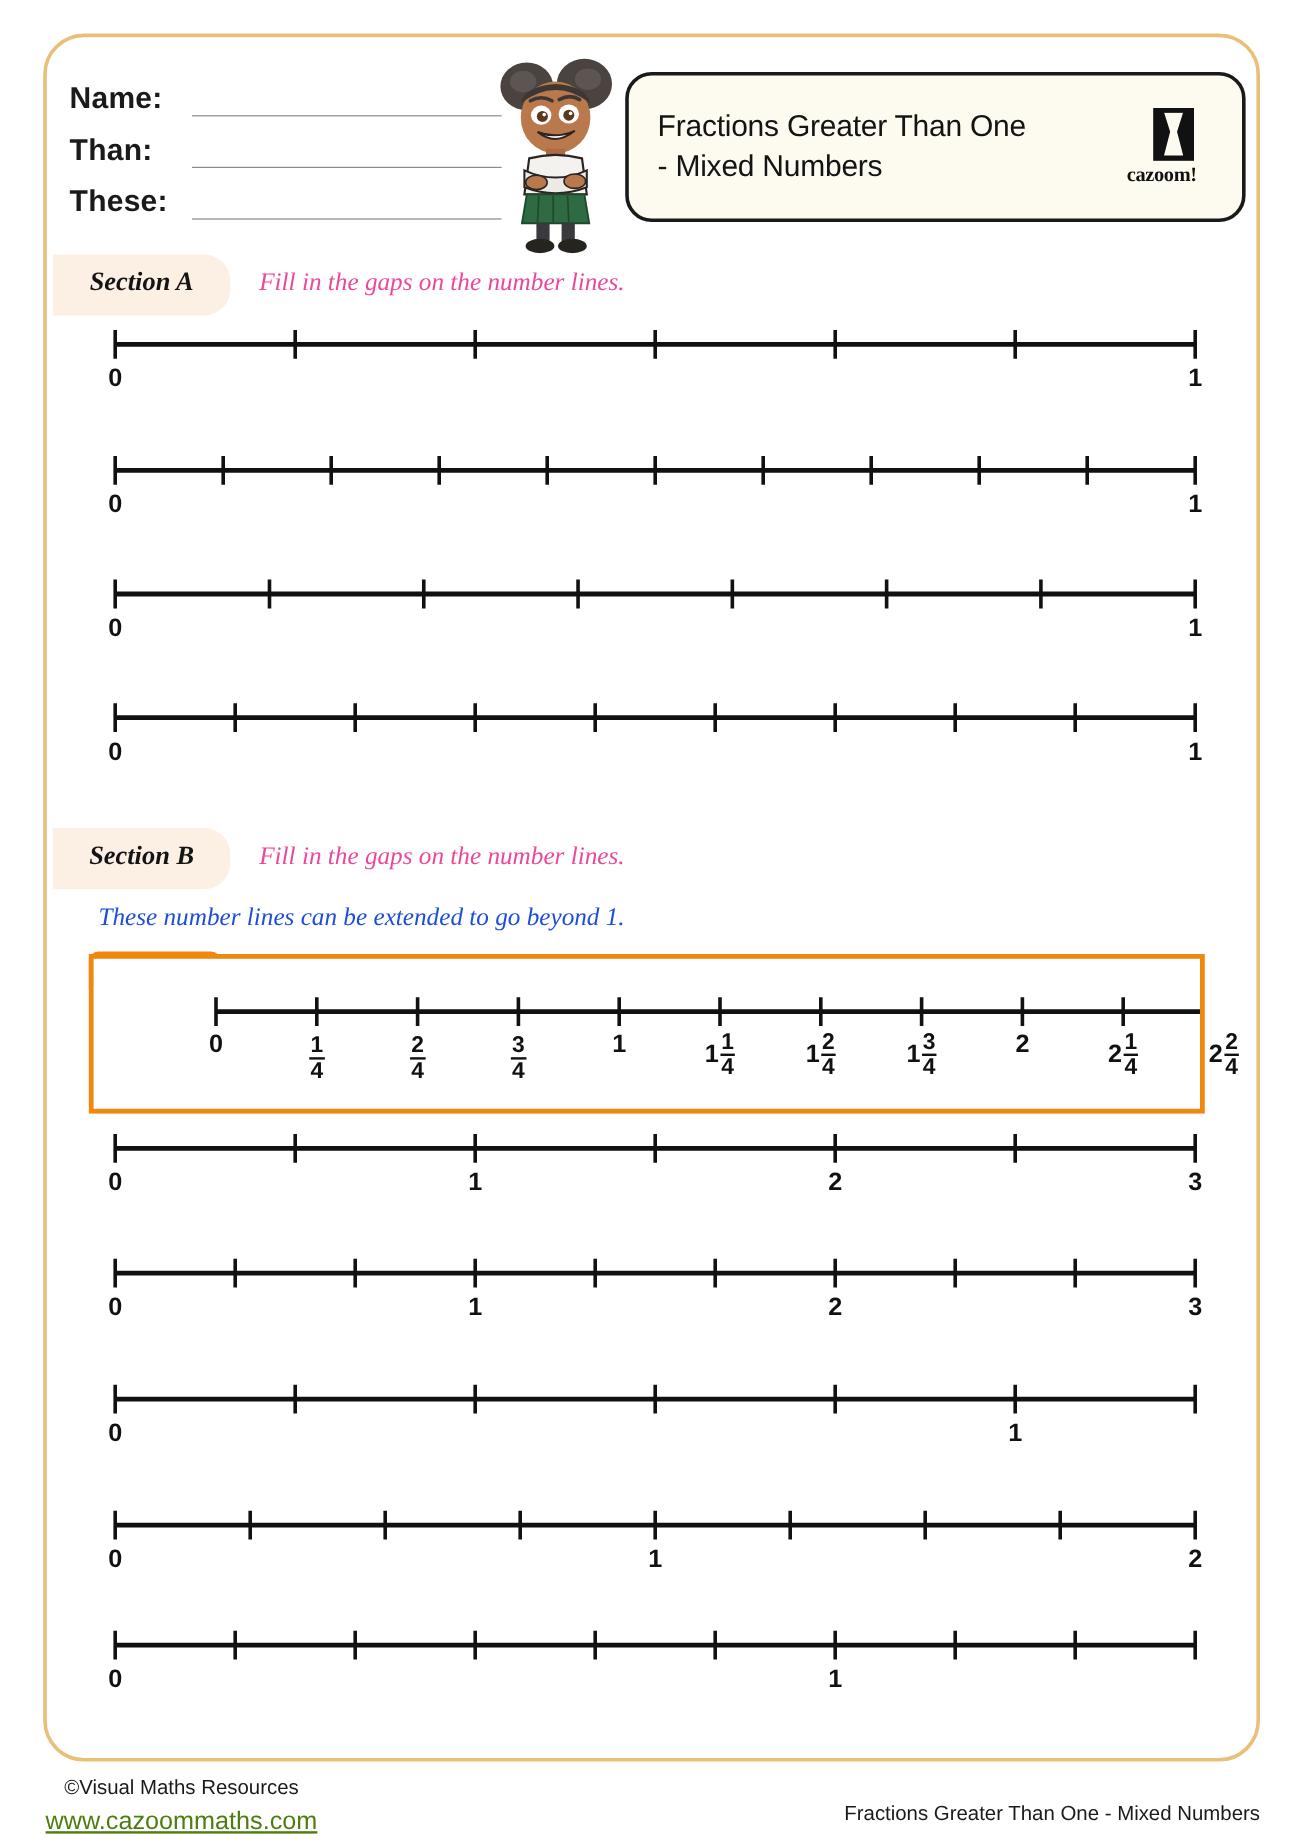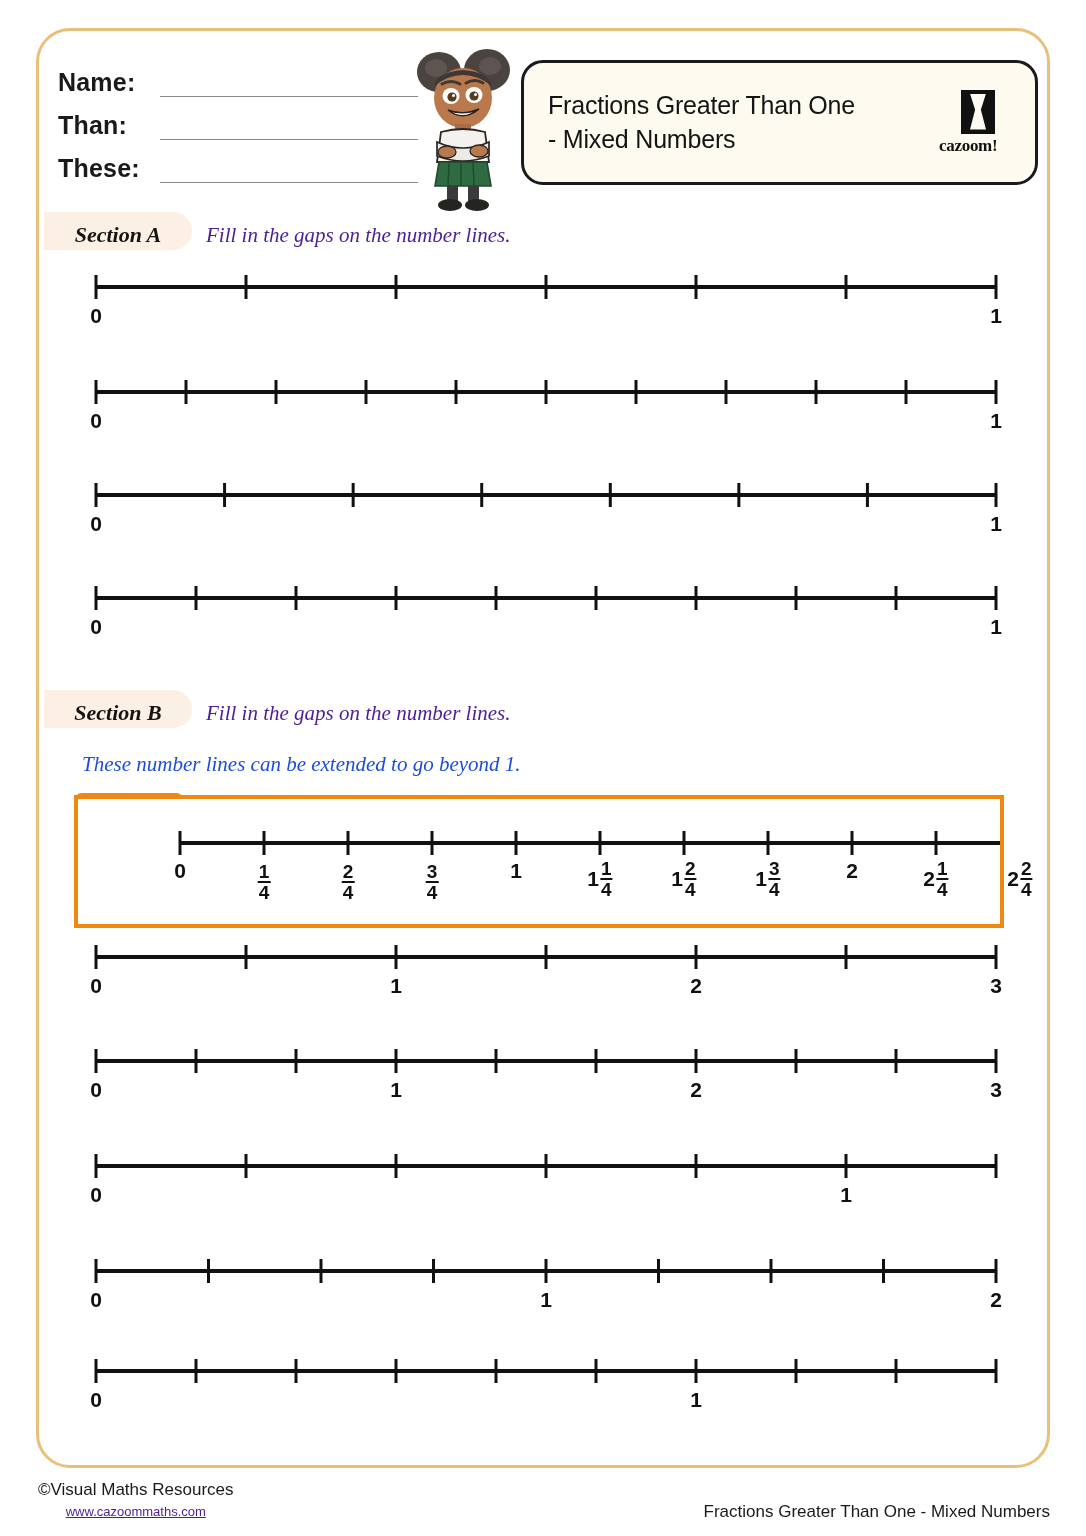--- a/index.html
+++ b/index.html
@@ -57,31 +57,31 @@
     background:#fdfaf0;
     clip-path:polygon(0% 0%,100% 0%,68% 45%,100% 100%,0% 100%,32% 45%);
   }
   .brand-name{
     font-family:"Liberation Serif",serif;font-weight:bold;font-size:17px;
     color:#111;margin-top:2px;letter-spacing:-.3px;
   }
   
   .section-head{position:absolute;left:44px;width:960px;height:46px;}
   .section-pill{
-    position:absolute;left:0;top:0;height:38px;width:148px;
+    position:absolute;left:0;top:0;height:51px;width:148px;
     background:#fcefe4;border-radius:0 22px 22px 0;
   }
   .section-pill span{
     display:block;text-align:center;line-height:46px;
     font-family:"Liberation Serif",serif;font-weight:bold;font-style:italic;
     font-size:22px;color:#141414;
   }
   .section-instr{
-    position:absolute;left:162px;top:0;line-height:46px;
-    font-family:"Liberation Serif",serif;font-style:italic;font-size:21px;color:#4c1d95;
+    position:absolute;left:172px;top:0;line-height:46px;
+    font-family:"Liberation Serif",serif;font-style:italic;font-size:21px;color:#ec4899;
   }
   .sub-note{
     position:absolute;left:82px;
     font-family:"Liberation Serif",serif;font-style:italic;font-size:21px;color:#1d4ed8;
   }
   
   .nline{position:absolute;}
   .nl-svg{display:block;}
   .nl-label{
     position:absolute;font-size:21px;font-weight:bold;color:#111;
@@ -102,21 +102,21 @@
   }
   .example-tab{
     position:absolute;left:74px;top:793px;
     background:#f0870f;color:#fff;font-size:19px;font-weight:bold;
     padding:6px 16px 7px 16px;border-radius:8px 8px 0 0;
     line-height:1;
   }
   
   .footer{position:absolute;left:38px;top:1478px;width:1012px;height:52px;}
   .f-left{position:absolute;left:0;top:0;font-size:17px;color:#1a1a1a;line-height:1.45;text-align:center;}
-  .f-link{color:#4c1d95;text-decoration:underline;font-size:13px;display:block;}
+  .f-link{color:#4d7c0f;text-decoration:underline;font-size:21px;display:block;}
   .f-right{position:absolute;right:0;top:24px;font-size:17px;color:#1a1a1a;}
 </style>
 </head>
 <body>
 
 <div class="page-border"></div>
 
 <div class="header">
 
   <div class="fields">

